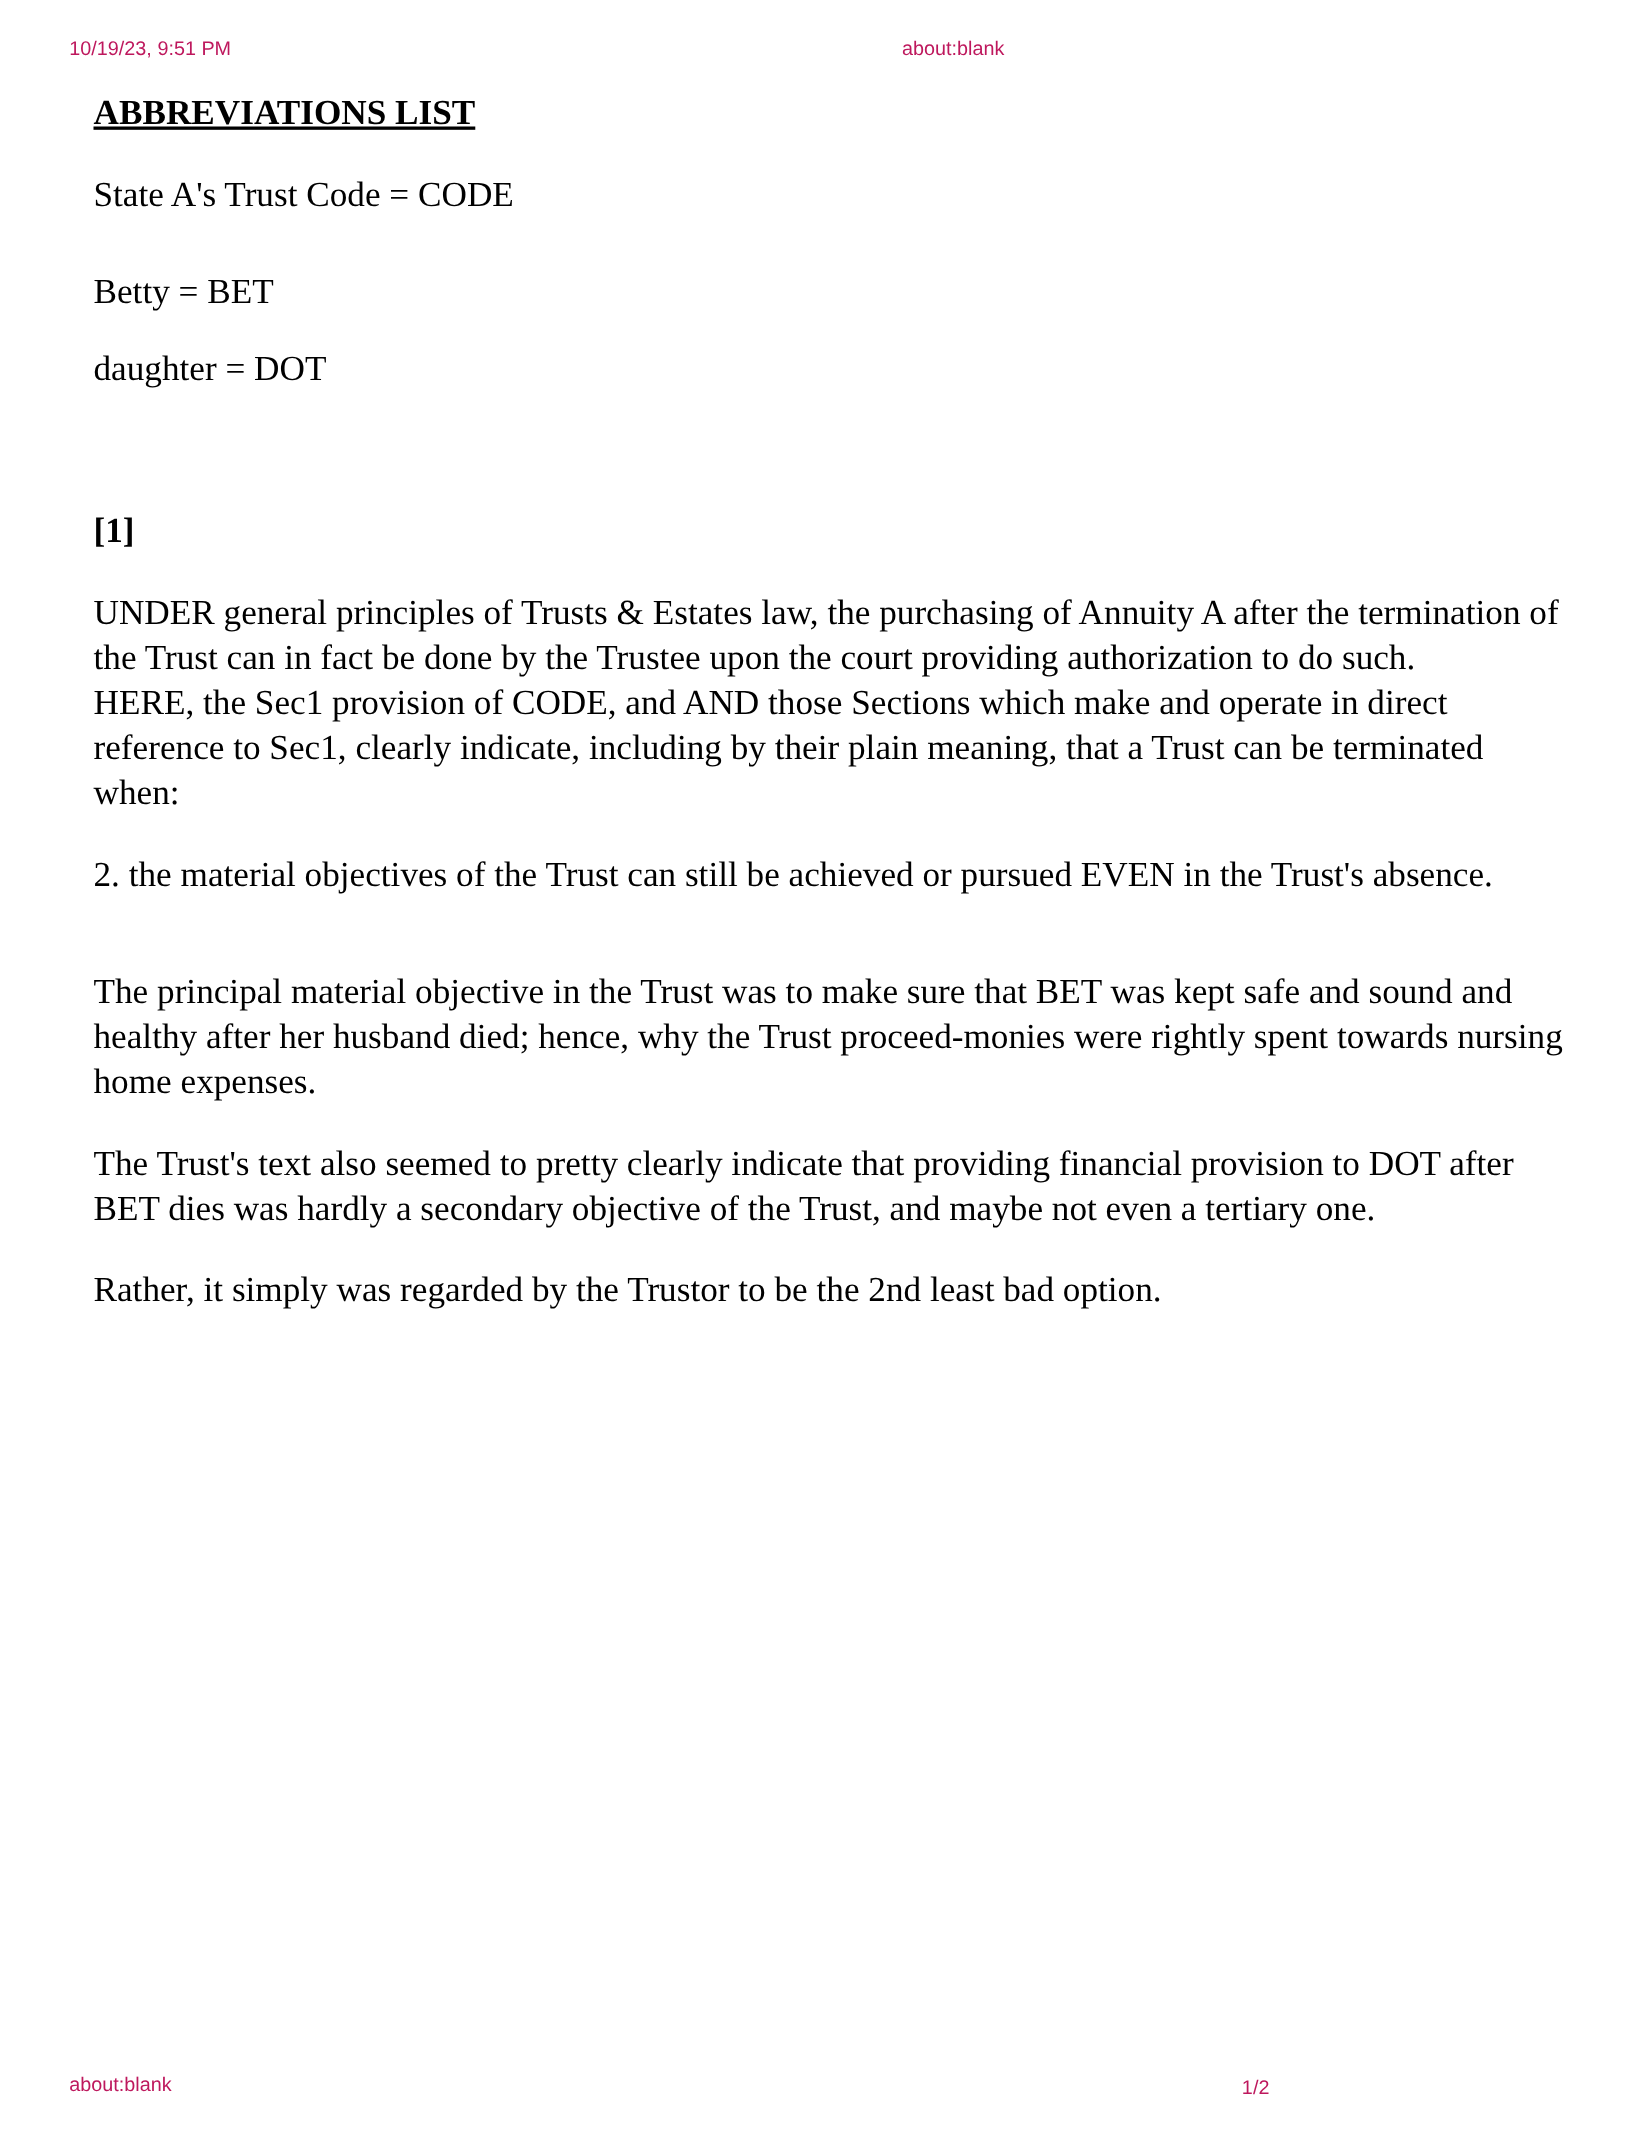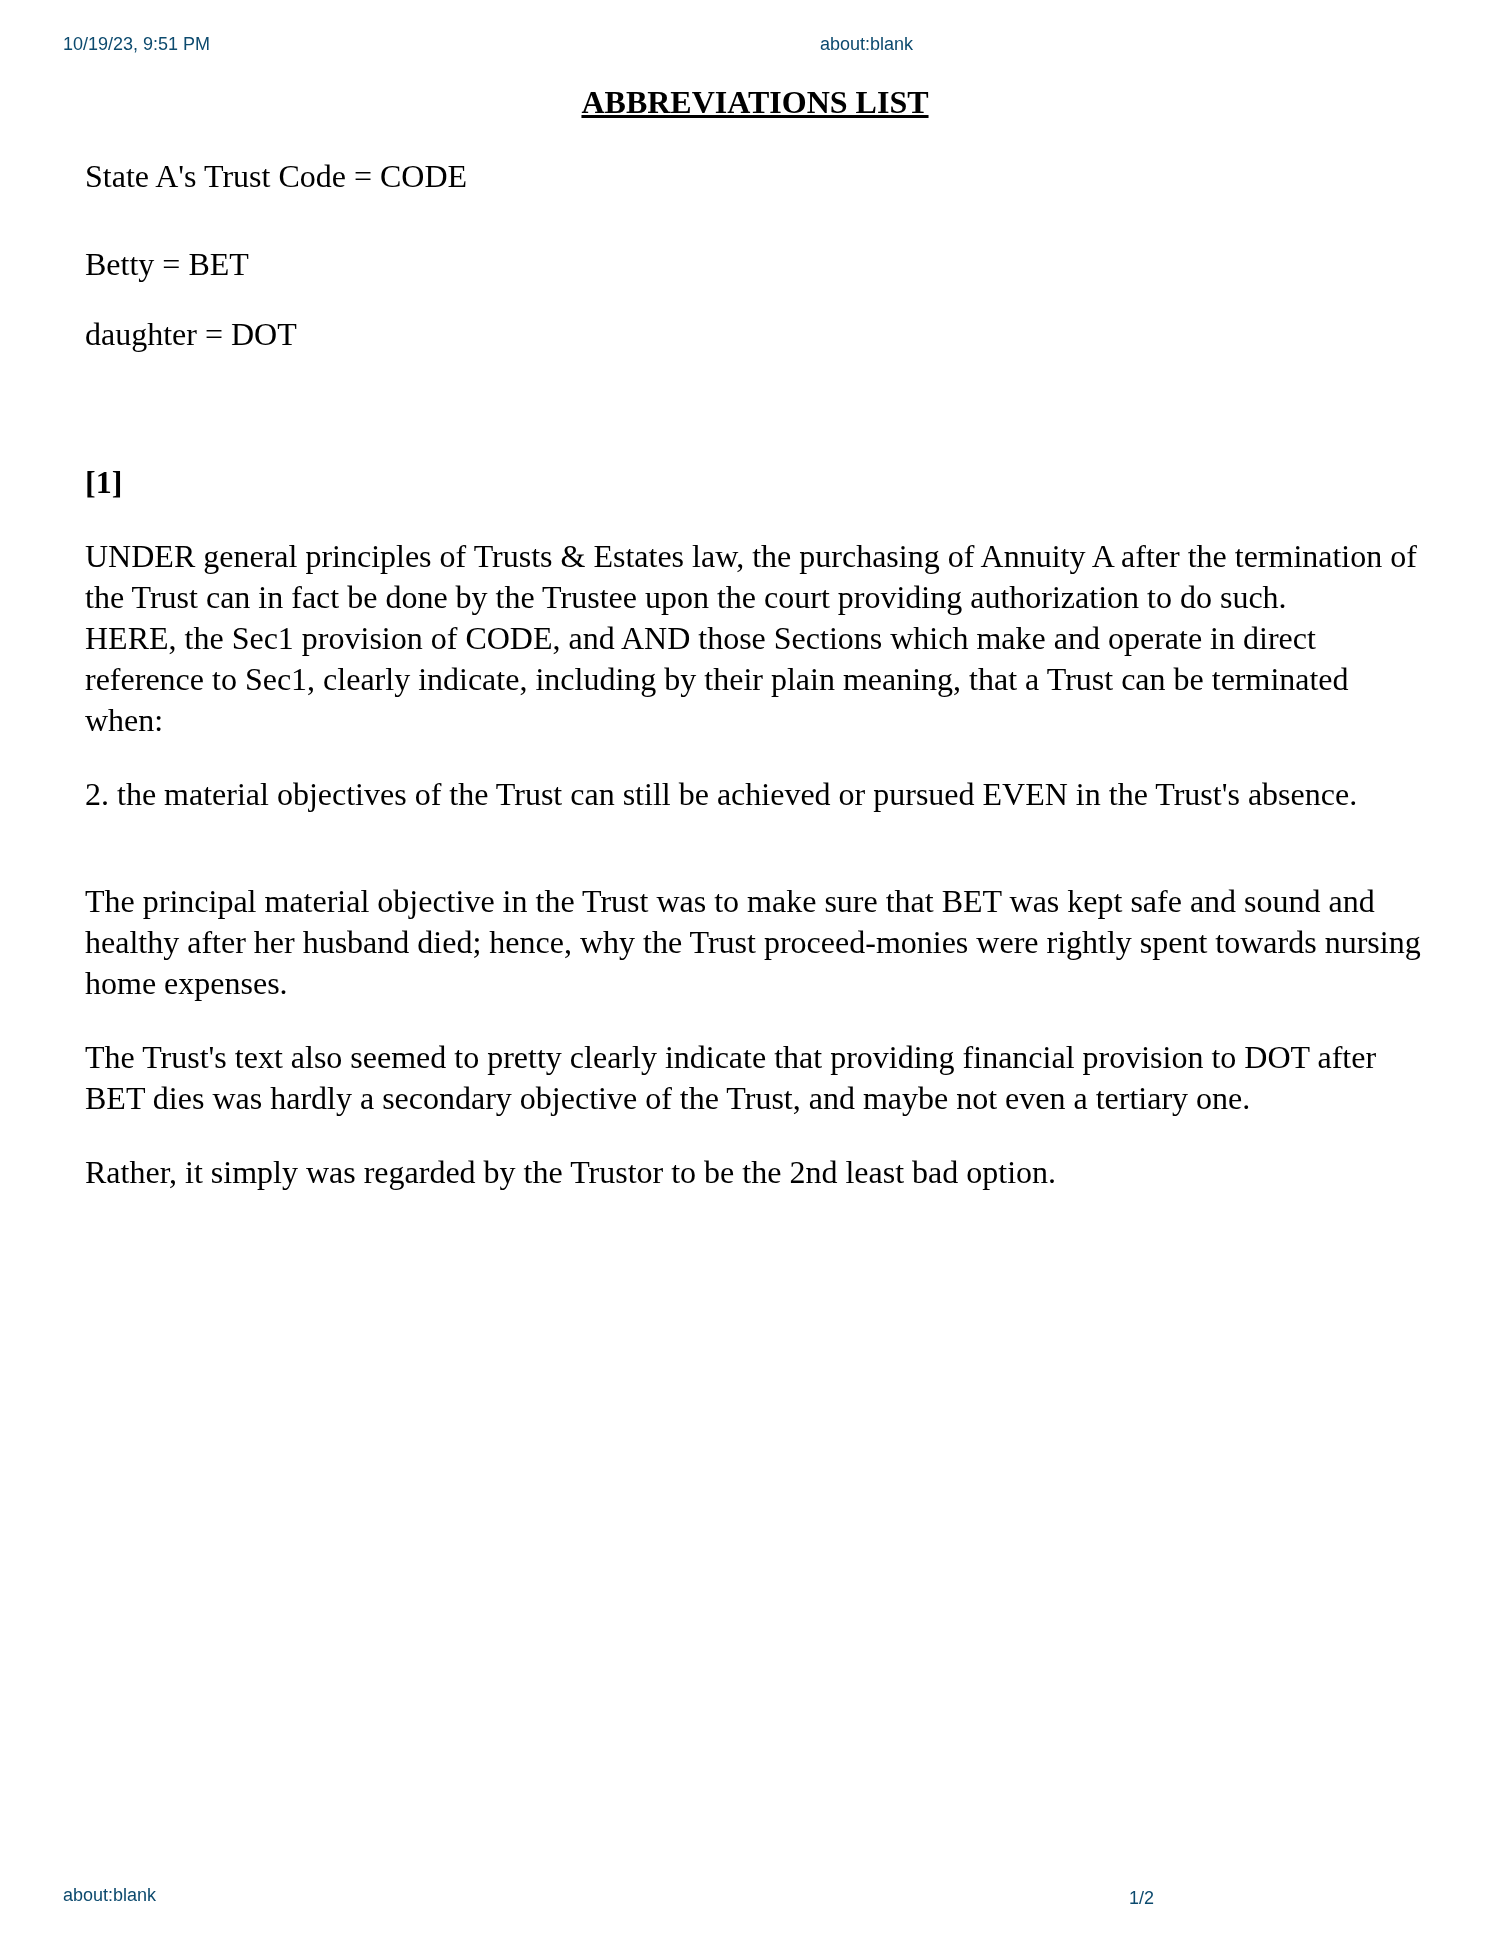--- a/index.html
+++ b/index.html
@@ -13,21 +13,21 @@
       position: relative;
       overflow: hidden;
       color: #000000;
     }
     .print-header, .print-footer {
       position: absolute;
       left: 0;
       width: 1216px;
       font-family: "Liberation Sans", sans-serif;
       font-size: 18px;
-      color: #0c4a6e;
+      color: #be185d;
     }
     .print-header { top: 34px; height: 24px; }
     .print-footer { top: 1885px; height: 24px; }
     .hdr-left { position: absolute; left: 63px; top: 0; }
     .hdr-center { position: absolute; left: 820px; top: 0; }
     .ftr-left { position: absolute; left: 63px; top: 0; }
     .ftr-right { position: absolute; right: 62px; top: 3px; }
 
     .page-content {
       position: absolute;
@@ -40,21 +40,20 @@
     }
     .page-content p {
       margin: 0;
     }
     .doc-title {
       font-weight: bold;
       text-decoration: underline;
       margin: 0;
       font-size: 32px;
       line-height: 41px;
-      text-align: center;
     }
     .abbr { margin-top: 33px !important; }
     .section-label { font-weight: bold; }
   </style>
 </head>
 <body>
 
 <div class="print-header">
   <span class="hdr-left">10/19/23, 9:51 PM</span>
   <span class="hdr-center">about:blank</span>

